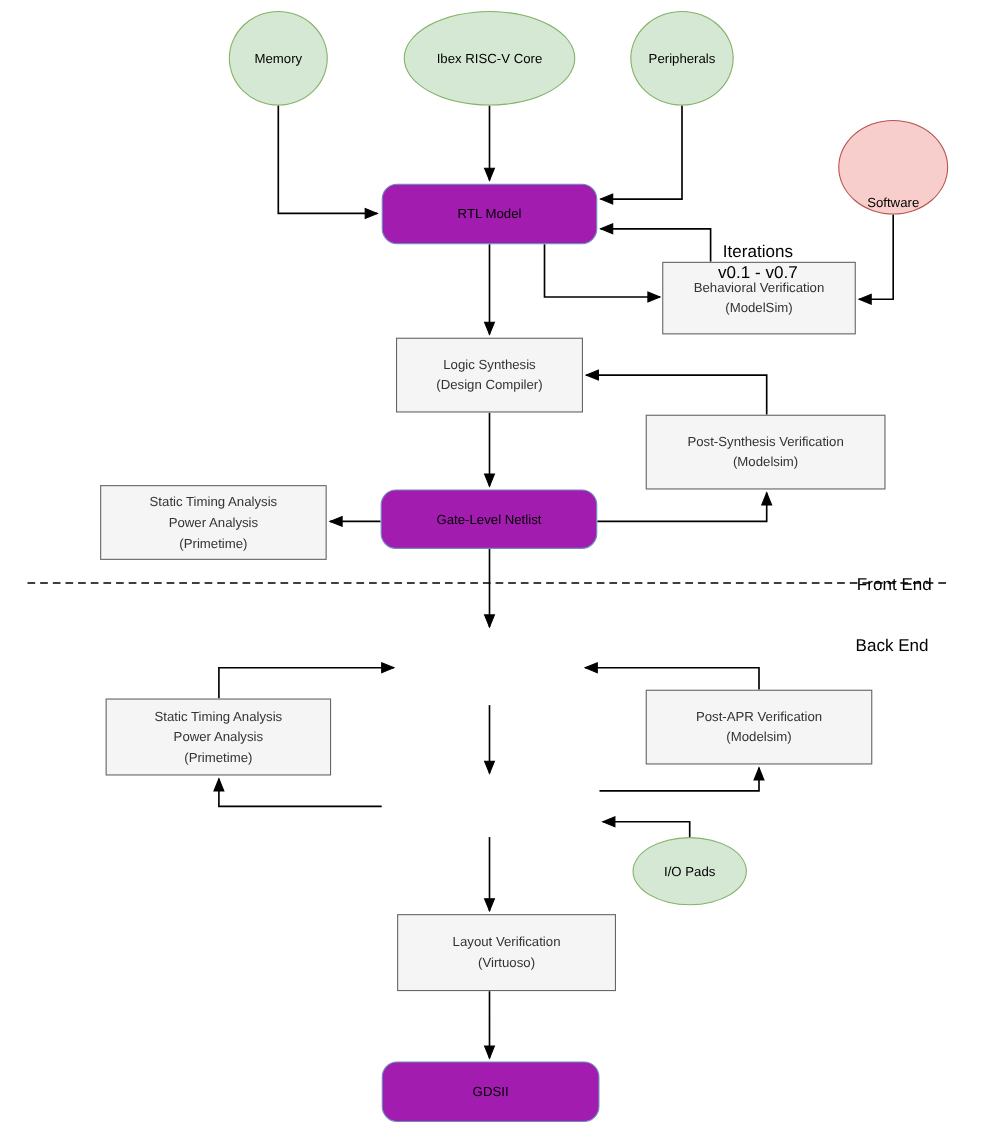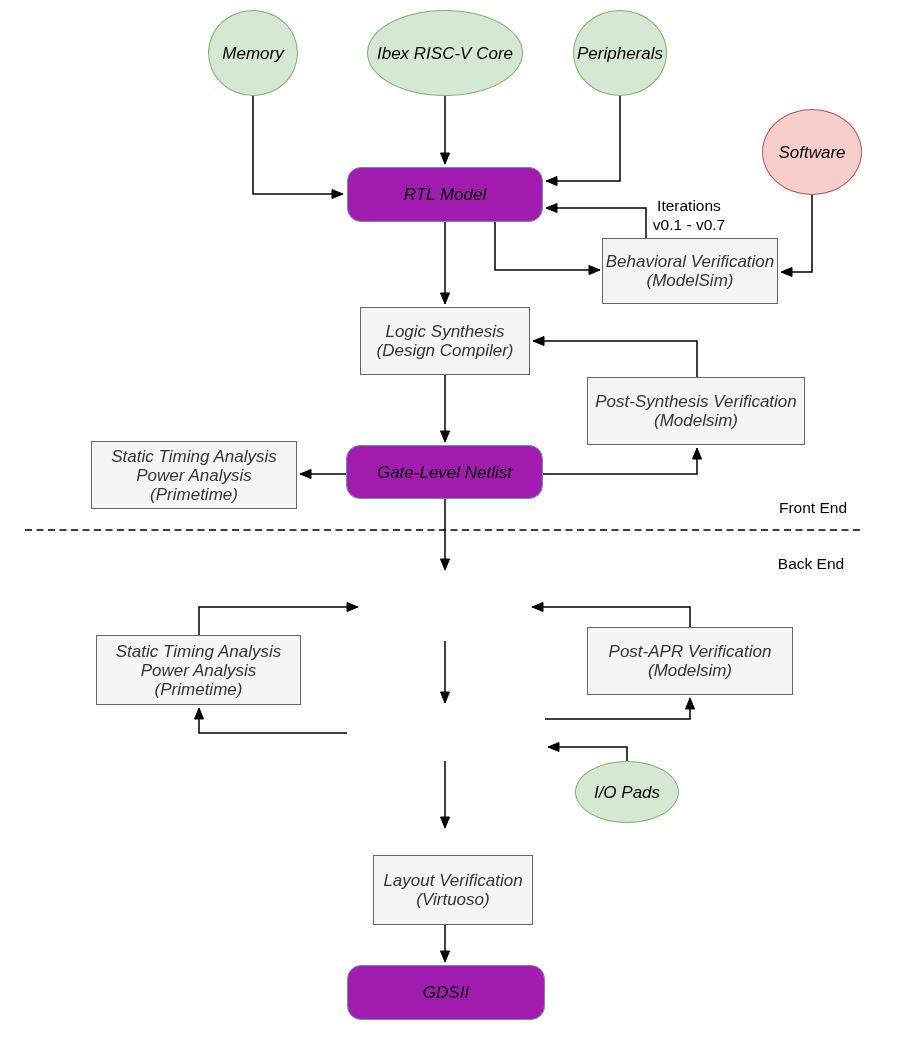--- a/index.html
+++ b/index.html
@@ -3,32 +3,32 @@
 <meta charset="utf-8">
 <style>
   html,body { margin:0; padding:0; background:#ffffff; }
   .canvas {
     position:relative; width:908px; height:1042px; background:#ffffff;
     font-family:"Liberation Sans", sans-serif; overflow:hidden;
   }
   .node {
     position:absolute; box-sizing:border-box;
     display:flex; flex-direction:column; align-items:center; justify-content:center;
-    text-align:center; font-size:17px; line-height:19px; color:#000000;font-style:italic;
+    text-align:center; font-size:12px; line-height:19px; color:#000000;
   }
   .node span { display:block; white-space:nowrap; }
   .rect   { background:#f5f5f5; border:1.3px solid #666666; color:#333333; }
   .blue   { background:#a21caf; border:1.3px solid #6c8ebf; border-radius:14px; color:#000000; }
   .ellipse{ border-radius:50%; }
   .green  { background:#d5e8d4; border:1.3px solid #82b366; }
-  .red    { background:#f8cecc; border:1.3px solid #b85450; }
+  .red    { background:#f8cecc; border:1.3px solid #b85450;justify-content:flex-end; }
   svg.edges { position:absolute; left:0; top:0; pointer-events:none; }
   .edge    { stroke:#000000; stroke-width:1.5; fill:none; }
   .divider { stroke:#000000; stroke-width:1.5; fill:none; stroke-dasharray:7 4.5; }
-  .floating { position:absolute; font-size:15.5px; line-height:19px; color:#000000; }
+  .floating { position:absolute; font-size:15.5px; line-height:19px; color:#000000;margin-top:24px; }
   .fl-center { text-align:center; }
   .fl-right  { text-align:center; }
 </style>
 </head>
 <body>
 
 <div class="canvas">
 
   <svg class="edges" width="908" height="1042" viewBox="0 0 908 1042">
     <defs>
@@ -106,21 +106,21 @@
   </div>
   <div class="node rect" style="left:96px;top:635px;width:205px;height:70px;">
     <span>Static Timing Analysis</span>
     <span>Power Analysis</span>
     <span>(Primetime)</span>
   </div>
   <div class="node rect" style="left:587px;top:627px;width:206px;height:68px;">
     <span>Post-APR Verification</span>
     <span>(Modelsim)</span>
   </div>
-  <div class="node rect" style="left:373px;top:831px;width:160px;height:70px;margin-top:24px;">
+  <div class="node rect" style="left:361px;top:831px;width:199px;height:70px;">
     <span>Layout Verification</span>
     <span>(Virtuoso)</span>
   </div>
 
   <div class="floating fl-center" style="left:629px;top:196px;width:120px;">
     <span style="display:block;">Iterations</span>
     <span style="display:block;">v0.1 - v0.7</span>
   </div>
   <div class="floating fl-right" style="left:768px;top:498px;width:90px;">Front End</div>
   <div class="floating fl-right" style="left:766px;top:554px;width:90px;">Back End</div>

